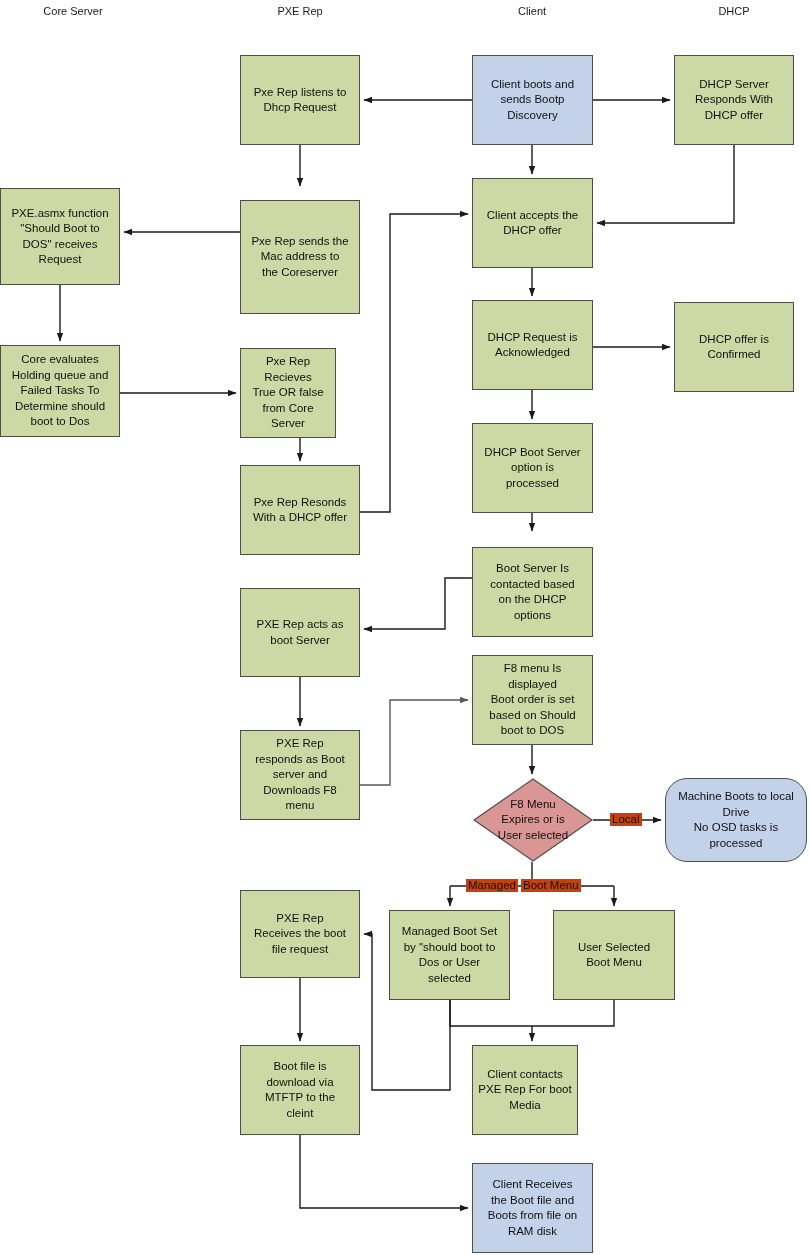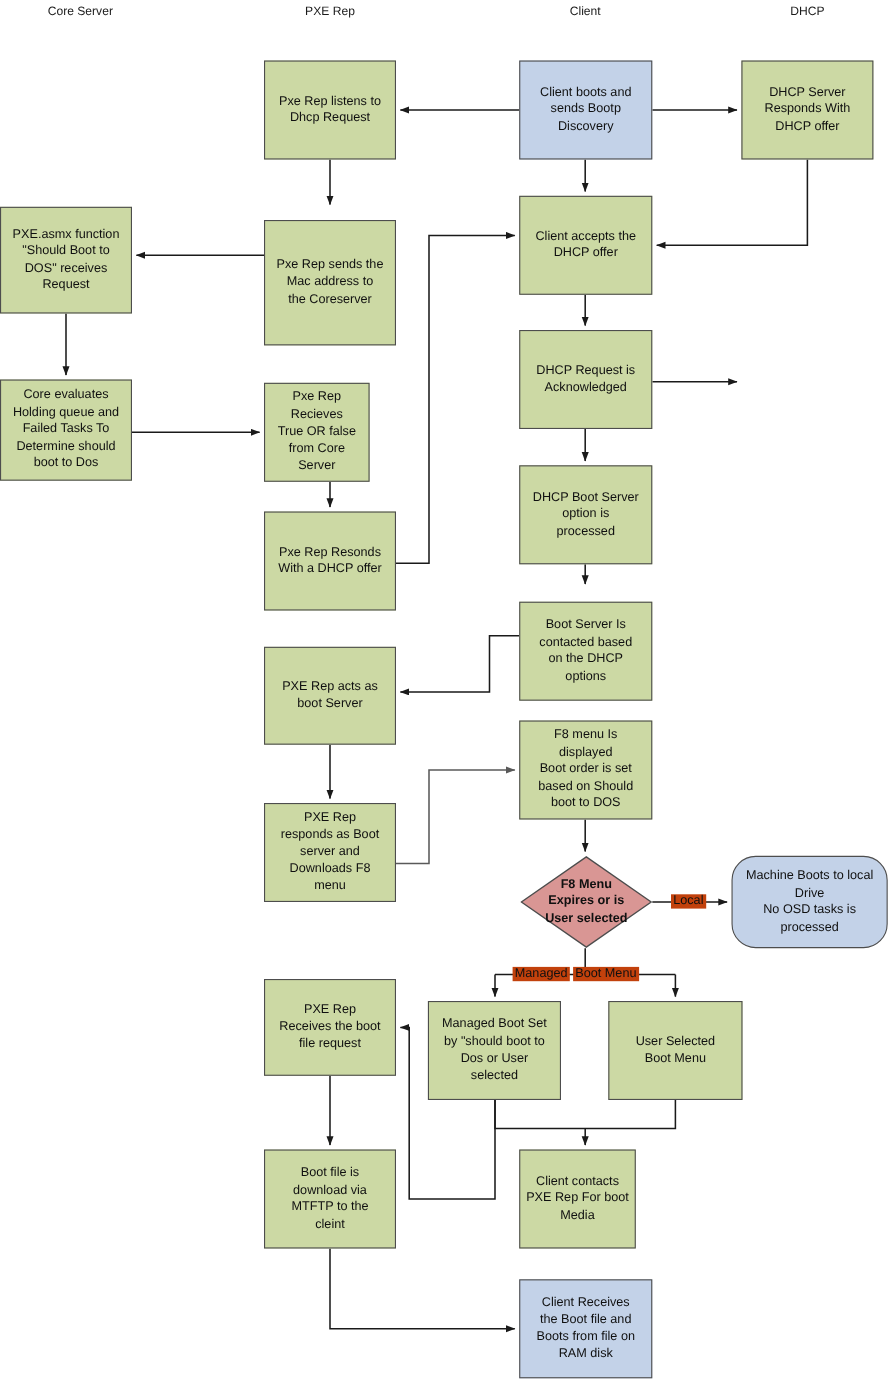--- a/index.html
+++ b/index.html
@@ -46,21 +46,20 @@
     border: 1px solid #4d4d4d;
   }
   .node.terminal {
     background: #c3d2e8;
     border: 1px solid #4d4d4d;
     border-radius: 22px;
   }
   .node.decision {
     background: none;
     border: none;
-    font-weight: bold;
   }
   .diamond-shape {
     position: absolute;
     left: 0;
     top: 0;
     width: 100%;
     height: 100%;
     z-index: 0;
   }
   .diamond-text {
@@ -217,20 +216,24 @@
     <span class="node-text">Pxe Rep Recieves
 True OR false
 from Core Server</span>
   </div>
 
   <div class="node process" style="left:472px; top:300px; width:121px; height:90px;">
     <span class="node-text">DHCP Request is
 Acknowledged</span>
   </div>
 
+  <div class="node process" style="left:674px; top:302px; width:120px; height:90px;">
+    <span class="node-text">DHCP offer is
+Confirmed</span>
+  </div>
 
   <div class="node process" style="left:240px; top:465px; width:120px; height:90px;">
     <span class="node-text">Pxe Rep Resonds
 With a DHCP offer</span>
   </div>
 
   <div class="node process" style="left:472px; top:423px; width:121px; height:90px;">
     <span class="node-text">DHCP Boot Server
 option is
 processed</span>

